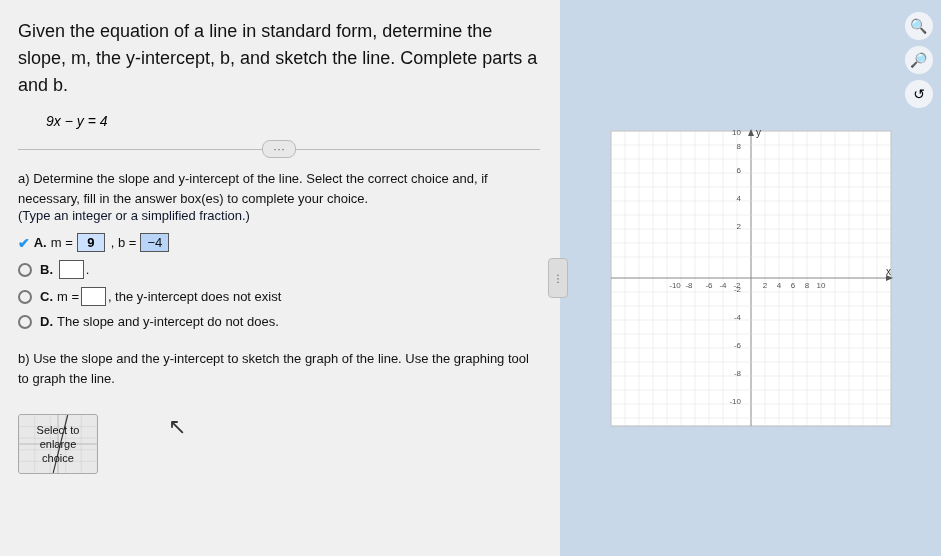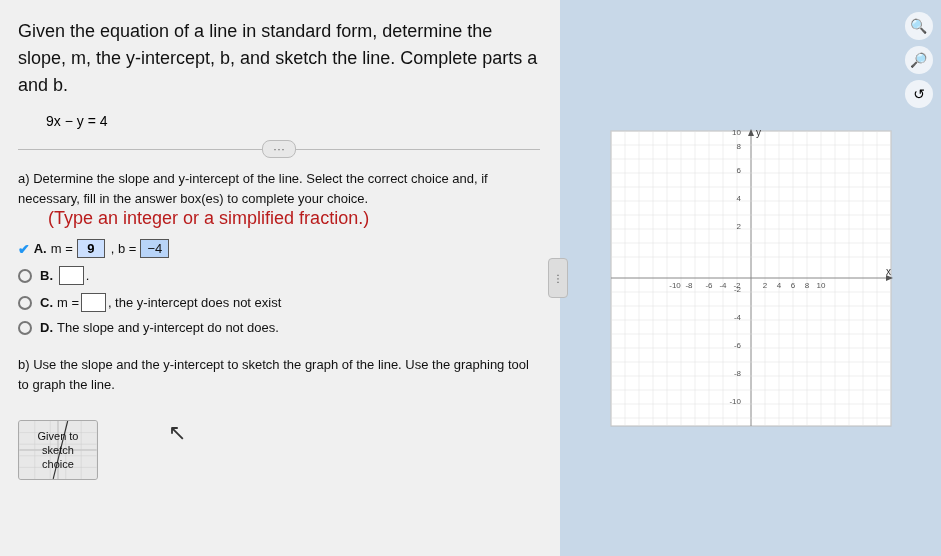--- a/index.html
+++ b/index.html
@@ -34,20 +34,21 @@
     .problem-text {
       font-size: 18px;
       color: #111;
       line-height: 1.5;
       margin-bottom: 8px;
     }
 
     .equation {
       font-size: 14px;
       margin: 6px 0 0 28px;
+      font-style: italic;
     }
 
     .divider-container {
       display: flex;
       align-items: center;
       justify-content: center;
       margin: 10px 0 10px 0;
     }
 
     .divider-dots {
@@ -64,24 +65,23 @@
     }
 
     .part-label {
       font-size: 13px;
       color: #111;
       margin-bottom: 0;
       line-height: 1.5;
     }
 
     .type-hint {
-      font-size: 18px;
-      color: #b91c1c;
+      font-size: 13px;
+      color: #0f172a;
       margin-bottom: 10px;
-      margin-left: 30px;
     }
 
     .answer-option {
       display: flex;
       align-items: center;
       margin-bottom: 8px;
       font-size: 13px;
       color: #111;
     }
 
@@ -285,22 +285,22 @@
         <line x1="48" y1="0" x2="48" y2="60" stroke="#ccc" stroke-width="0.5"></line>
         <line x1="64" y1="0" x2="64" y2="60" stroke="#ccc" stroke-width="0.5"></line>
         <line x1="0" y1="12" x2="80" y2="12" stroke="#ccc" stroke-width="0.5"></line>
         <line x1="0" y1="24" x2="80" y2="24" stroke="#ccc" stroke-width="0.5"></line>
         <line x1="0" y1="36" x2="80" y2="36" stroke="#ccc" stroke-width="0.5"></line>
         <line x1="0" y1="48" x2="80" y2="48" stroke="#ccc" stroke-width="0.5"></line>
 
         <line x1="35" y1="60" x2="50" y2="0" stroke="#333" stroke-width="1.2"></line>
       </svg>
       <div class="click-enlarge-text">
-        <span>Given to</span><br>
-        <span>sketch</span><br>
+        <span>Select to</span><br>
+        <span>enlarge</span><br>
         <span>choice</span>
       </div>
     </div>
 
     <div style="display:flex; align-items:flex-end; padding-bottom:5px; padding-left:50px;">
       <span style="font-size:22px; color:#333;">↖</span>
     </div>
   </div>
 </div>
 

